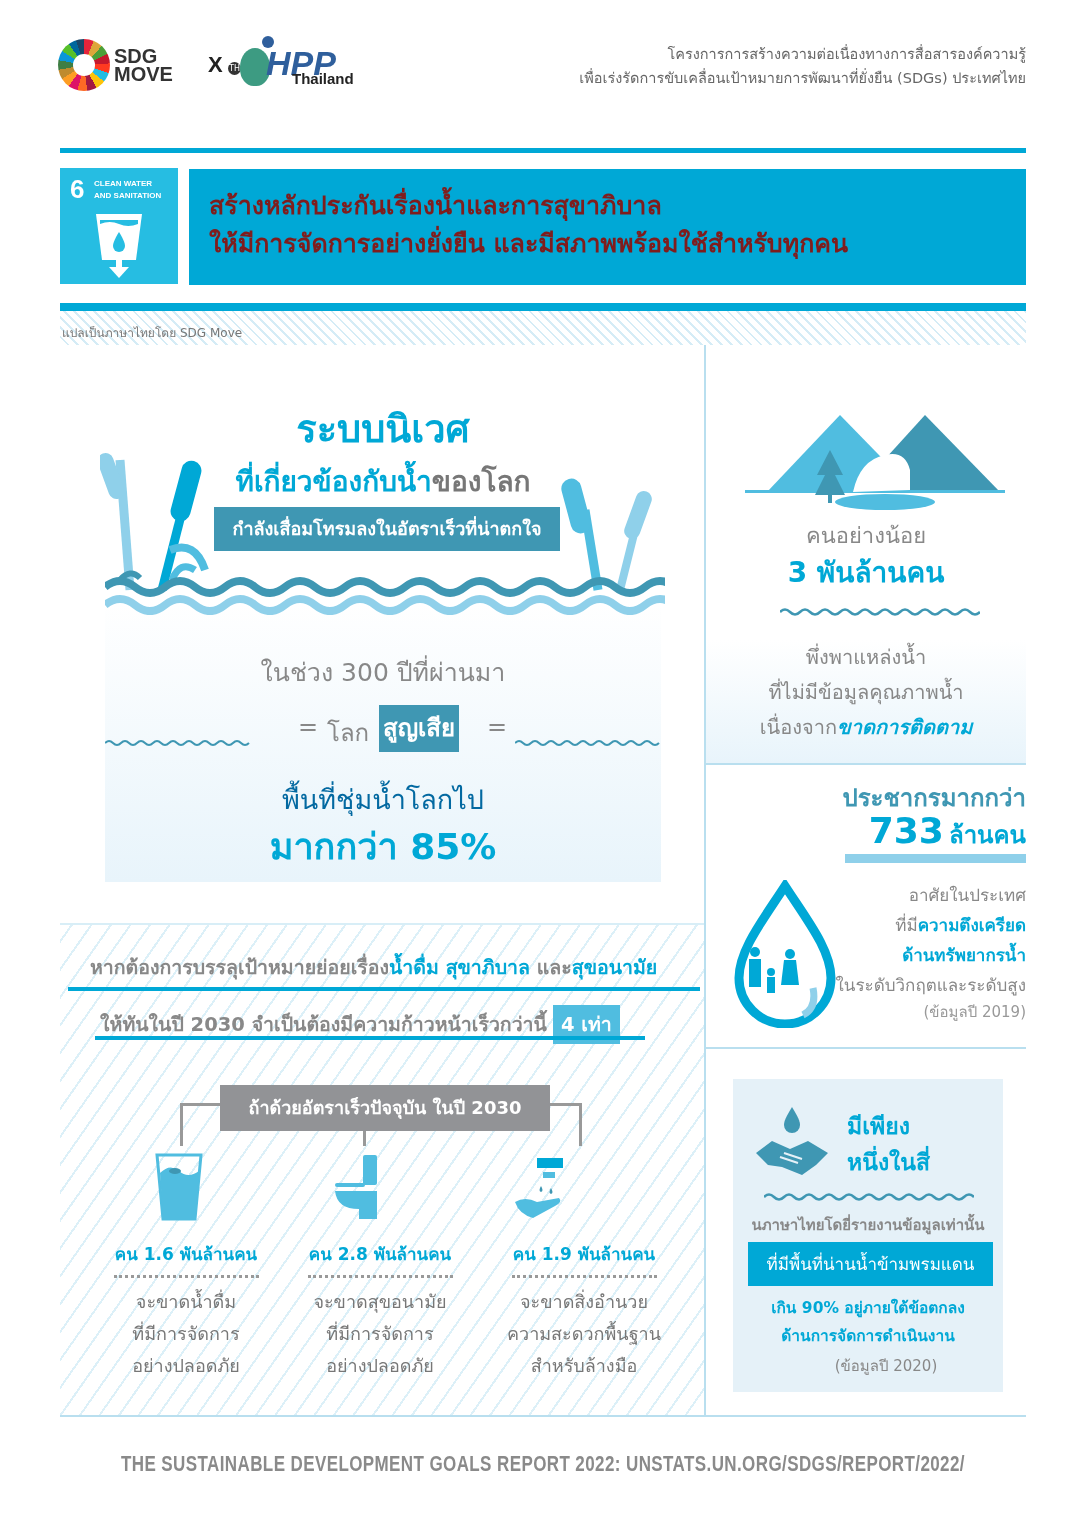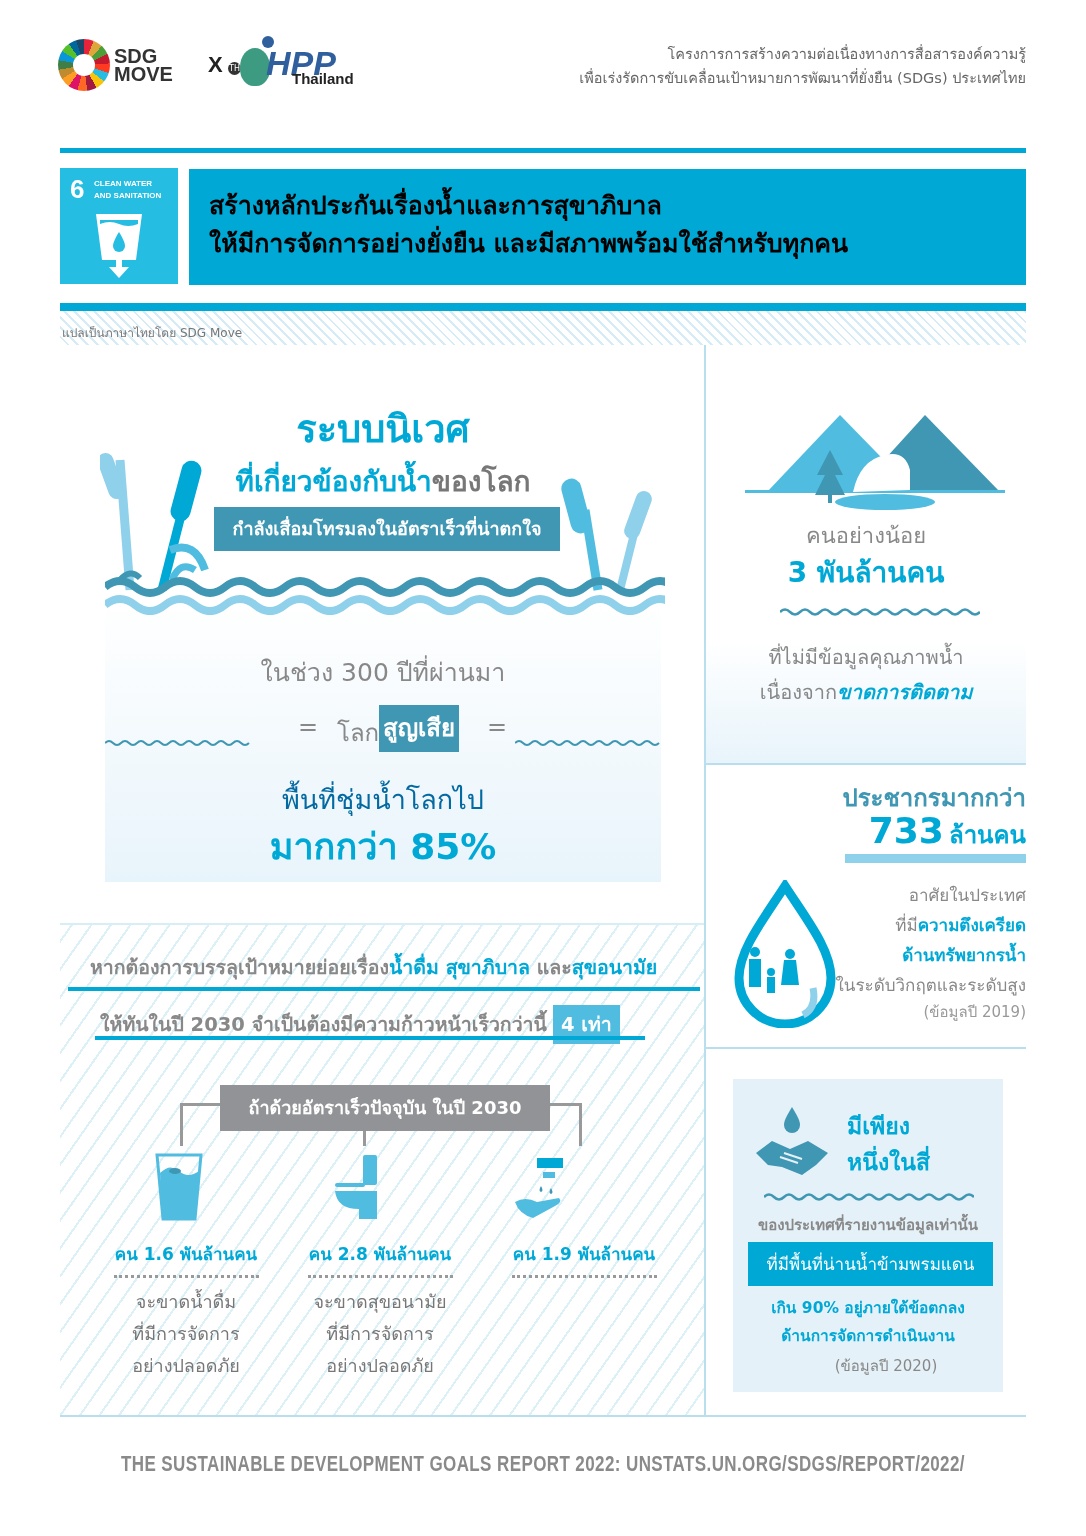--- a/index.html
+++ b/index.html
@@ -22,21 +22,21 @@
   .ihpp-hpp { position:absolute; left:26px; top:8px; font-family:"Liberation Sans",sans-serif; font-weight:700; font-style:italic; font-size: 34px; color:#2f5f9c; }
   .ihpp-th { position:absolute; left:52px; top:34px; font-family:"Liberation Sans",sans-serif; font-weight:700; font-size: 15px; color:#222; }
   .proj { right: 60px; top: 42px; text-align: right; font-size: 14.5px; line-height: 24px; color: #666; }
 
   
   .rule-top { left: 60px; top: 148px; width: 966px; height: 5px; background:#00a8d6; }
   .sdg6 { left: 60px; top: 168px; width: 118px; height: 116px; background:#26bde2; color:#fff; }
   .sdg6 .num { position:absolute; left:10px; top:6px; font-family:"Liberation Sans",sans-serif; font-weight:700; font-size:26px; }
   .sdg6 .lbl { position:absolute; left:34px; top:10px; font-family:"Liberation Sans",sans-serif; font-weight:700; font-size:8px; line-height:12px; }
   .sdg6 svg { position:absolute; left:34px; top:44px; }
-  .title-box { left: 189px; top: 169px; width: 837px; height: 116px; background:#00a8d6; color:#000000; padding: 18px 0 0 20px; font-weight:700; font-size: 25px; line-height: 38px; }
+  .title-box { left: 189px; top: 169px; width: 837px; height: 116px; background:#00a8d6; color:#7f1d1d; padding: 18px 0 0 20px; font-weight:700; font-size: 25px; line-height: 38px; }
   .rule-mid { left: 60px; top: 303px; width: 966px; height: 8px; background:#00a8d6; }
   .hatch-top { left: 60px; top: 311px; width: 966px; height: 34px;
      background: repeating-linear-gradient(45deg, #ffffff 0 5px, #d5ecf6 5px 7px); }
   .translated { left: 62px; top: 323px; font-size: 12px; color: #777; background: transparent; }
 
   
   .vline { left: 704px; top: 345px; width: 2px; height: 1072px; background: #b9dfef; }
   .hline-r1 { left: 706px; top: 763px; width: 320px; height: 2px; background:#b9dfef; }
   .hline-r2 { left: 706px; top: 1047px; width: 320px; height: 2px; background:#b9dfef; }
   .hline-bottom { left: 60px; top: 1415px; width: 966px; height: 2px; background:#b9dfef; }
@@ -174,21 +174,21 @@
 <svg class="abs waves" width="560" height="40" viewBox="0 0 560 40">
   <path d="M0 12 q15 -12 30 0 t30 0 t30 0 t30 0 t30 0 t30 0 t30 0 t30 0 t30 0 t30 0 t30 0 t30 0 t30 0 t30 0 t30 0 t30 0 t30 0 t30 0 t30 0" stroke="#3f97b3" stroke-width="8" fill="none"></path>
   <path d="M0 30 q15 -12 30 0 t30 0 t30 0 t30 0 t30 0 t30 0 t30 0 t30 0 t30 0 t30 0 t30 0 t30 0 t30 0 t30 0 t30 0 t30 0 t30 0 t30 0 t30 0" stroke="#8fd0ea" stroke-width="8" fill="none"></path>
 </svg>
 <div class="abs lbl300 c">ในช่วง 300 ปีที่ผ่านมา</div>
 <div class="abs eqrow">
   <svg style="position:absolute;left:0;top:34px" width="146" height="8" viewBox="0 0 146 8">
       <path d="M0 4 q4 -4 8 0 t8 0 t8 0 t8 0 t8 0 t8 0 t8 0 t8 0 t8 0 t8 0 t8 0 t8 0 t8 0 t8 0 t8 0 t8 0 t8 0 t8 0" stroke="#3f97b3" stroke-width="2" fill="none"></path>
     </svg>
   <span class="eq" style="left:193px">=</span>
-  <span class="eq" style="left:232px">โลก</span>
+  <span class="eq" style="left:222px">โลก</span>
   <div class="loss-box">สูญเสีย</div>
   <span class="eq" style="left:382px">=</span>
   <svg style="position:absolute;left:410px;top:34px" width="146" height="8" viewBox="0 0 146 8">
       <path d="M0 4 q4 -4 8 0 t8 0 t8 0 t8 0 t8 0 t8 0 t8 0 t8 0 t8 0 t8 0 t8 0 t8 0 t8 0 t8 0 t8 0 t8 0 t8 0 t8 0" stroke="#3f97b3" stroke-width="2" fill="none"></path>
     </svg>
 </div>
 <div class="abs wetland c">พื้นที่ชุ่มน้ำโลกไป</div>
 <div class="abs pct85 c">มากกว่า 85%</div>
 
 <div class="abs r1-bg"></div>
@@ -200,20 +200,21 @@
   <rect x="83" y="85" width="4" height="8" fill="#3f97b3"></rect>
   <path d="M108 82 Q115 50 140 45 Q160 40 165 60 L165 80 Z" fill="#fff"></path>
   <ellipse cx="140" cy="92" rx="50" ry="8" fill="#50bde0"></ellipse>
 </svg>
 <div class="abs r1-a c">คนอย่างน้อย</div>
 <div class="abs r1-b c">3 พันล้านคน</div>
 <svg class="abs" style="left:780px;top:607px" width="200" height="10" viewBox="0 0 200 10">
     <path d="M0 5 q5 -5 10 0 t10 0 t10 0 t10 0 t10 0 t10 0 t10 0 t10 0 t10 0 t10 0 t10 0 t10 0 t10 0 t10 0 t10 0 t10 0 t10 0 t10 0 t10 0 t10 0" stroke="#3f97b3" stroke-width="2.5" fill="none"></path>
   </svg>
 <div class="abs r1-c c">
+  <div>พึ่งพาแหล่งน้ำ</div>
   <div>ที่ไม่มีข้อมูลคุณภาพน้ำ</div>
   <div><span>เนื่องจาก</span><span class="blue">ขาดการติดตาม</span></div>
 </div>
 
 <div class="abs r2-a">ประชากรมากกว่า</div>
 <div class="abs r2-b">
   <span class="num">733</span>
   <span class="unit">ล้านคน</span>
 </div>
 <div class="abs r2-bar"></div>
@@ -283,36 +284,41 @@
   <div class="dots"></div>
   <div class="body">
     <div>จะขาดสุขอนามัย</div>
     <div>ที่มีการจัดการ</div>
     <div>อย่างปลอดภัย</div>
   </div>
 </div>
 <div class="abs stat-col" style="left:494px">
   <div class="head">คน 1.9 พันล้านคน</div>
   <div class="dots"></div>
+  <div class="body">
+    <div>จะขาดสิ่งอำนวย</div>
+    <div>ความสะดวกพื้นฐาน</div>
+    <div>สำหรับล้างมือ</div>
+  </div>
 </div>
 
 <div class="abs r3-box"></div>
 <svg class="abs" style="left:752px;top:1105px" width="80" height="75" viewBox="0 0 80 75">
   <path d="M40 2 C34 12 32 16 32 20 A8 8 0 0 0 48 20 C48 16 46 12 40 2 Z" fill="#3f97b3"></path>
   <path d="M4 48 L20 36 L38 44 L56 36 L76 48 L64 60 L50 70 L30 62 L16 60 Z" fill="#3f97b3"></path>
   <path d="M28 52 L46 58 M32 48 L50 54" stroke="#e5f1f8" stroke-width="2"></path>
 </svg>
 <div class="abs r3-title">
   <div>มีเพียง</div>
   <div>หนึ่งในสี่</div>
 </div>
 <svg class="abs r3-wave" width="210" height="10" viewBox="0 0 210 10">
     <path d="M0 5 q5 -5 10 0 t10 0 t10 0 t10 0 t10 0 t10 0 t10 0 t10 0 t10 0 t10 0 t10 0 t10 0 t10 0 t10 0 t10 0 t10 0 t10 0 t10 0 t10 0 t10 0 t10 0" stroke="#3f97b3" stroke-width="2.5" fill="none"></path>
   </svg>
-<div class="abs r3-a c">ของประเทศที่รายงานข้อมูลเท่านั้น</div>
+<div class="abs r3-a c">นภาษาไทยโดยี่รายงานข้อมูลเท่านั้น</div>
 <div class="abs r3-band c">ที่มีพื้นที่น่านน้ำข้ามพรมแดน</div>
 <div class="abs r3-b c">
   <div>เกิน 90% อยู่ภายใต้ข้อตกลง</div>
   <div>ด้านการจัดการดำเนินงาน</div>
 </div>
 <div class="abs r3-year c">(ข้อมูลปี 2020)</div>
 
 <div class="abs hline-bottom"></div>
 <div class="abs footer">THE SUSTAINABLE DEVELOPMENT GOALS REPORT 2022: UNSTATS.UN.ORG/SDGS/REPORT/2022/</div>
 

